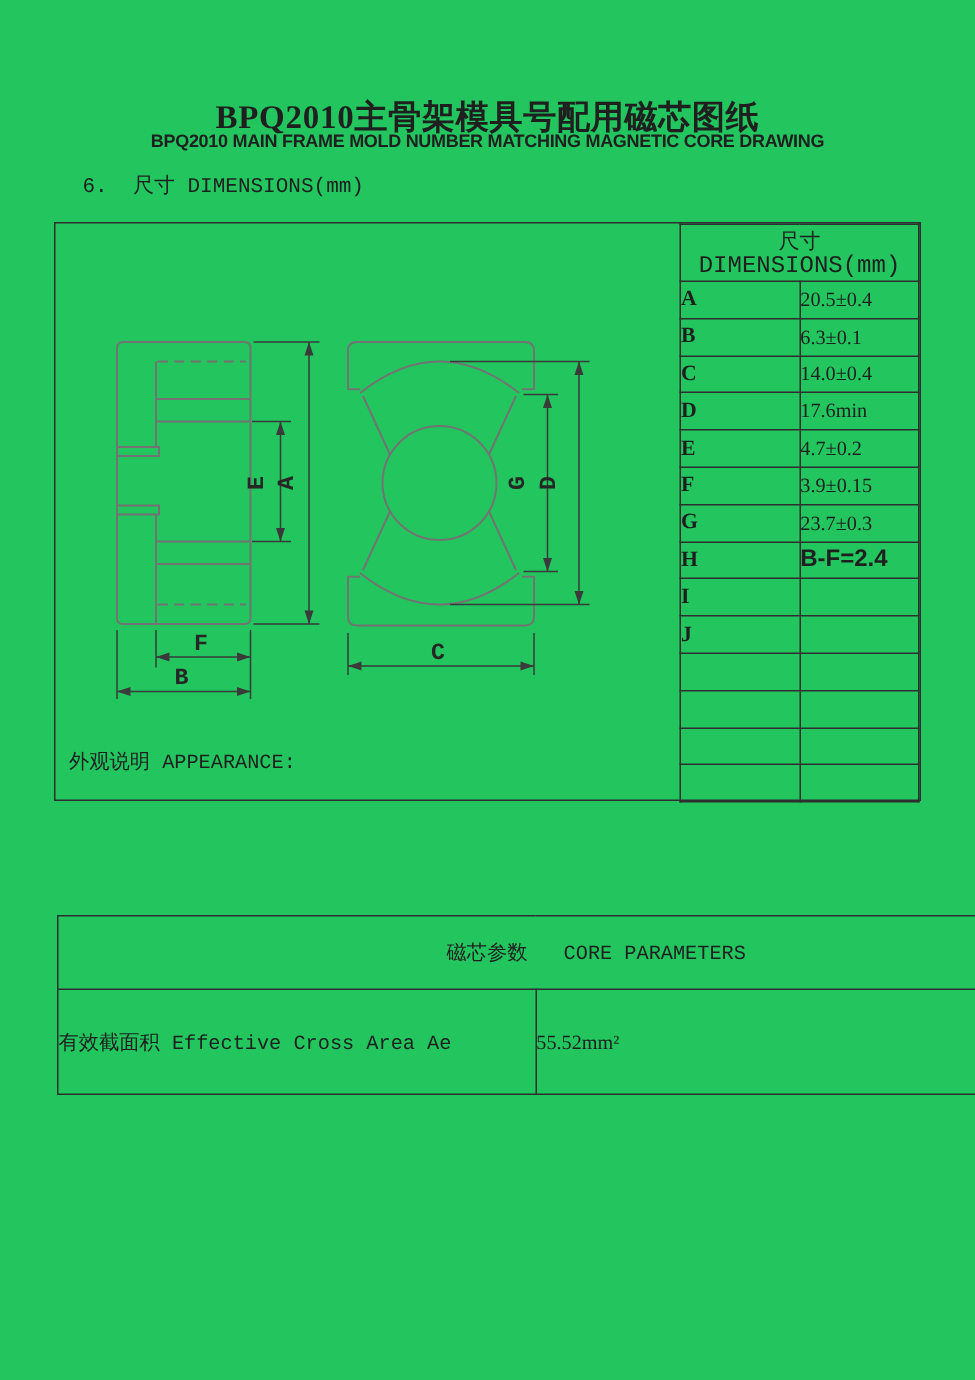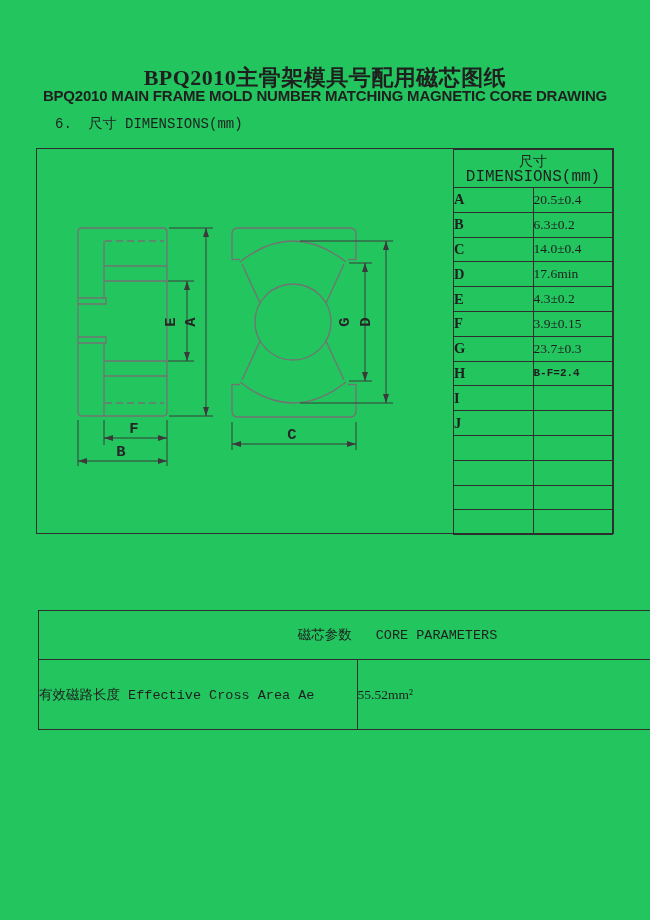--- a/index.html
+++ b/index.html
@@ -9,21 +9,21 @@
     color:#1f1f1f;overflow:hidden;
   }
   .title-cn{
     position:absolute;left:0;right:0;top:63px;text-align:center;
     font-family:"Liberation Serif","DejaVu Serif",serif;
     font-weight:bold;font-size:22px;letter-spacing:.5px;white-space:pre;
   }
   .title-en{
     position:absolute;left:0;right:0;top:87px;text-align:center;
     font-family:"Liberation Sans","DejaVu Sans",sans-serif;
-    font-weight:bold;font-size:15px;letter-spacing:-.2px;white-space:pre;
+    font-weight:bold;font-size:12px;letter-spacing:-.2px;white-space:pre;
   }
   .section-label{
     position:absolute;left:55px;top:115px;font-size:14px;white-space:pre;
   }
   
   .draw-box{
     position:absolute;left:36px;top:148px;width:576px;height:384px;
     border:1.6px solid #2e2e2e;
   }
   svg.drawing{position:absolute;left:0;top:0;}
@@ -42,21 +42,21 @@
   .dims-h-en{font-size:16px;line-height:14px;}
   table.dims tbody tr{height:24.8px;}
   td.letter{
     width:38px;padding-left:7px;font-weight:bold;font-size:14.5px;
     font-family:"Liberation Serif","DejaVu Serif",serif;
   }
   td.dval{
     padding-left:10px;font-size:13.5px;
     font-family:"Liberation Serif","DejaVu Serif",serif;white-space:pre;
   }
-  td.dval.h-val{font-weight:bold;font-family:Liberation Mono, monospace;font-size:11px;}
+  td.dval.h-val{font-weight:bold;font-family:Liberation Sans, sans-serif;font-size:16px;}
   
   table.params{
     position:absolute;left:38px;top:610px;width:638px;height:120px;
     border-collapse:collapse;table-layout:fixed;border-radius:31px;
   }
   table.params td{border:1.3px solid #2e2e2e;padding:0;font-size:13.5px;white-space:pre;}
   table.params td.p-head{height:23px;text-align:center;}
   .p-head .gap{display:inline-block;width:24px;}
   td.lbl{width:260px;padding-left:8px;}
   td.pval{padding-left:9px;}
@@ -155,50 +155,51 @@
         <text x="174" y="321" text-anchor="middle" transform="rotate(-90 174 321)">E</text>
         <text x="194" y="321" text-anchor="middle" transform="rotate(-90 194 321)">A</text>
         <text x="133" y="432" text-anchor="middle">F</text>
         <text x="120" y="455" text-anchor="middle">B</text>
         <text x="291" y="438" text-anchor="middle">C</text>
         <text x="348" y="321" text-anchor="middle" transform="rotate(-90 348 321)">G</text>
         <text x="369" y="321" text-anchor="middle" transform="rotate(-90 369 321)">D</text>
       </g>
     </svg>
 
+    <div class="appearance">外观说明 APPEARANCE:</div>
 
     <table class="dims">
       <thead>
         <tr>
           <th colspan="2">
             <div class="dims-h-cn">尺寸</div>
             <div class="dims-h-en">DIMENSIONS(mm)</div>
           </th>
         </tr>
       </thead>
       <tbody>
         <tr>
             <td class="letter">A</td>
             <td class="dval">20.5±0.4</td>
           </tr>
         <tr>
             <td class="letter">B</td>
-            <td class="dval">6.3±0.2</td>
+            <td class="dval">6.3±0.1</td>
           </tr>
         <tr>
             <td class="letter">C</td>
             <td class="dval">14.0±0.4</td>
           </tr>
         <tr>
             <td class="letter">D</td>
             <td class="dval">17.6min</td>
           </tr>
         <tr>
             <td class="letter">E</td>
-            <td class="dval">4.3±0.2</td>
+            <td class="dval">4.7±0.2</td>
           </tr>
         <tr>
             <td class="letter">F</td>
             <td class="dval">3.9±0.15</td>
           </tr>
         <tr>
             <td class="letter">G</td>
             <td class="dval">23.7±0.3</td>
           </tr>
         <tr>
@@ -234,19 +235,19 @@
   </div>
 
   <table class="params">
     <tbody>
       <tr>
         <td class="p-head" colspan="2">
           <span>磁芯参数</span><span class="gap"></span><span>CORE PARAMETERS</span>
         </td>
       </tr>
       <tr>
-        <td class="lbl">有效磁路长度 Effective Cross Area Ae</td>
+        <td class="lbl">有效截面积 Effective Cross Area Ae</td>
         <td class="pval v-serif">55.52mm²</td>
       </tr>
     </tbody>
   </table>
 
 </div>
 
 </body></html>

